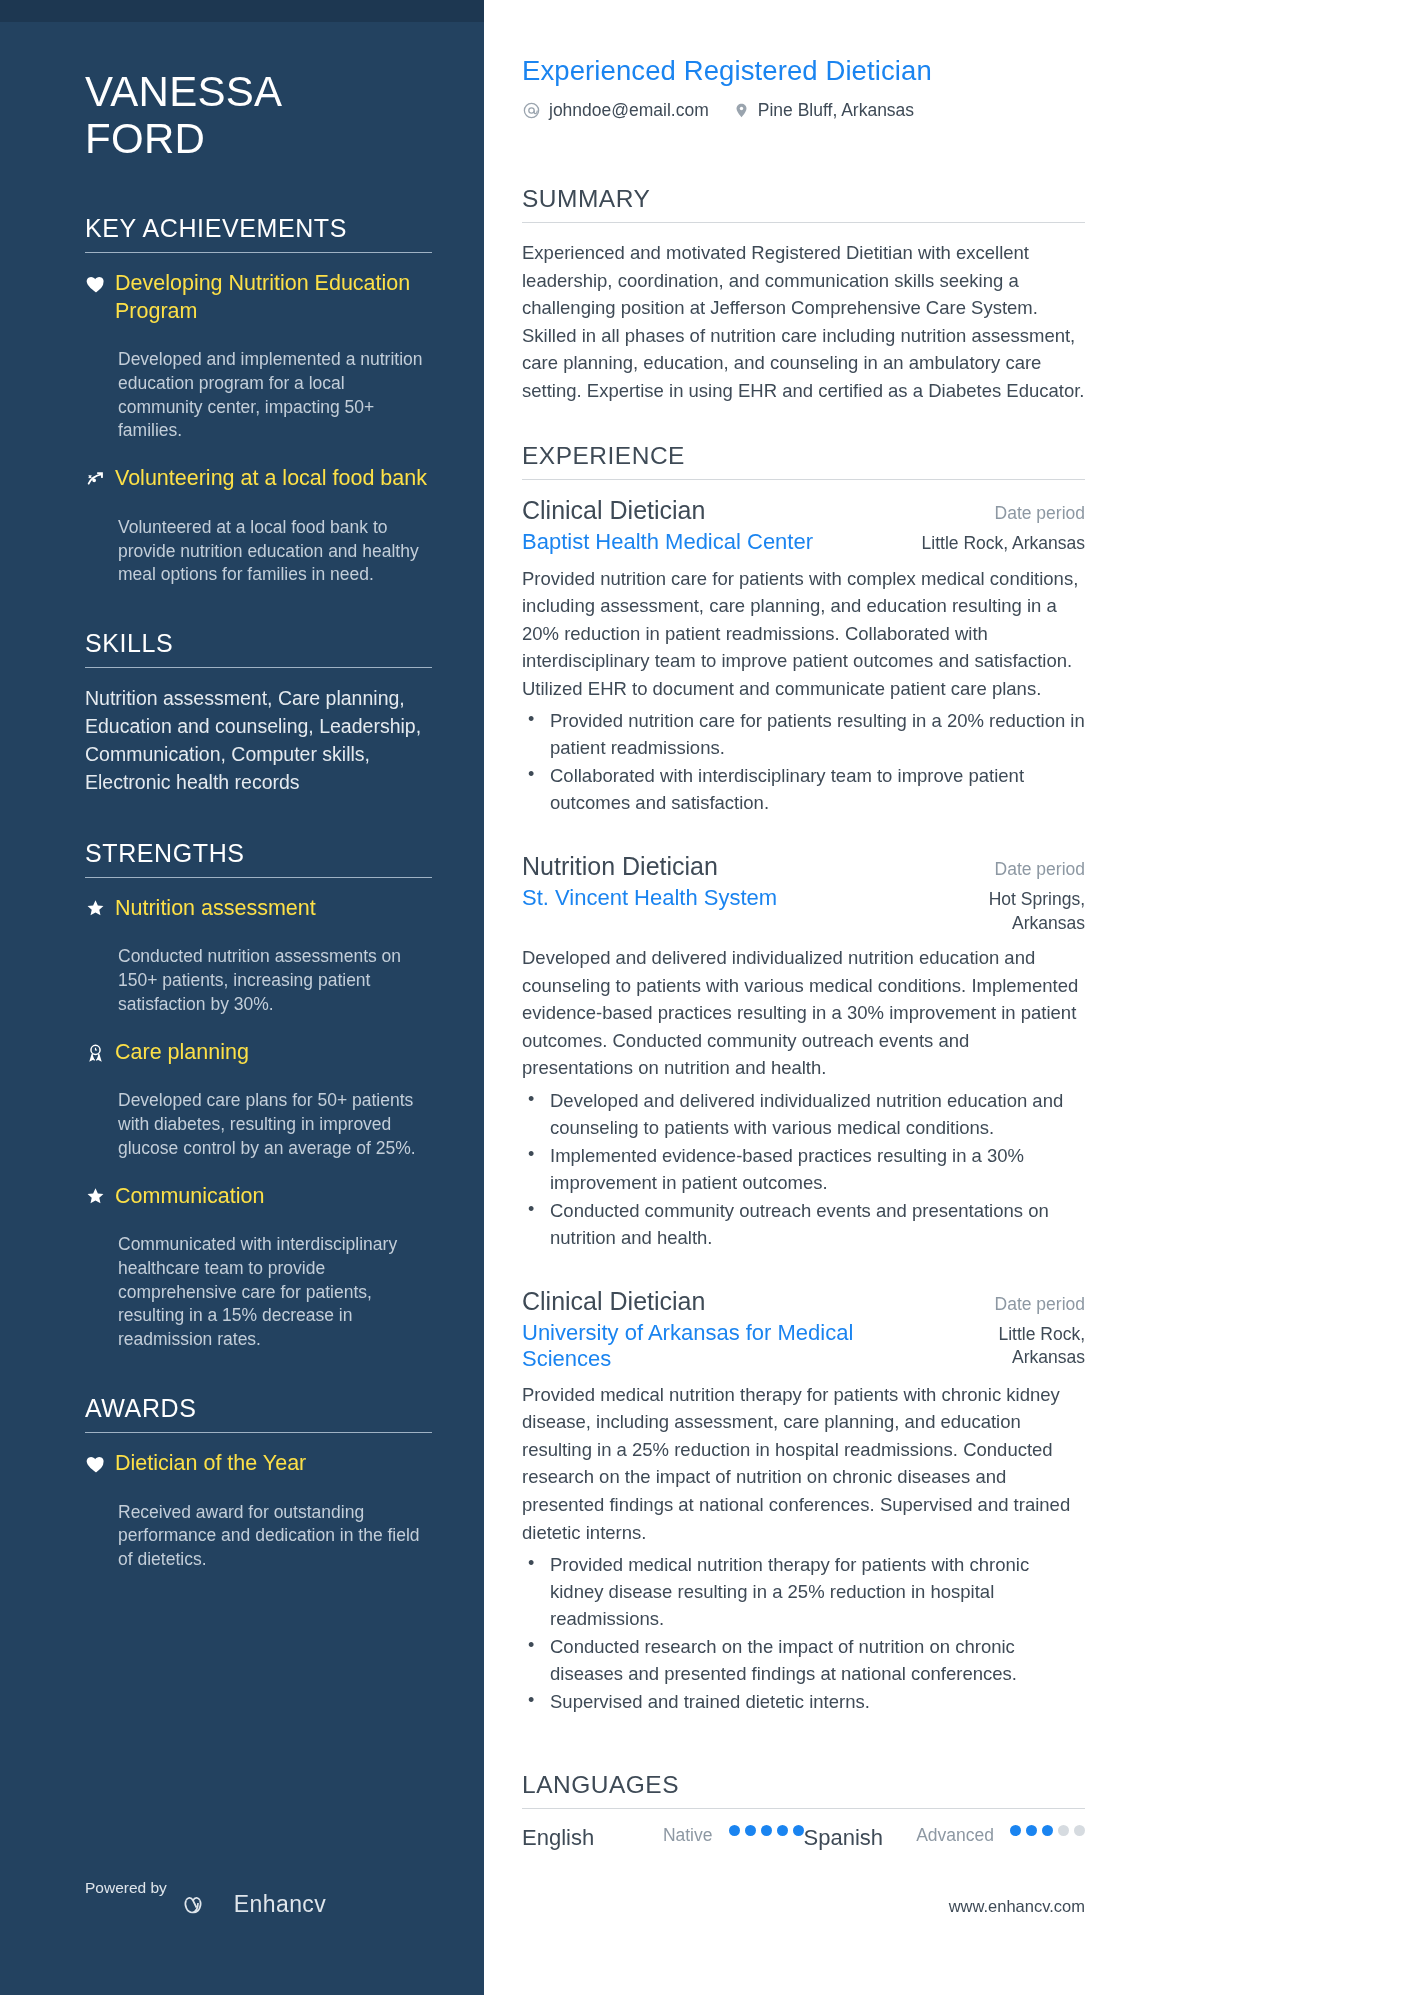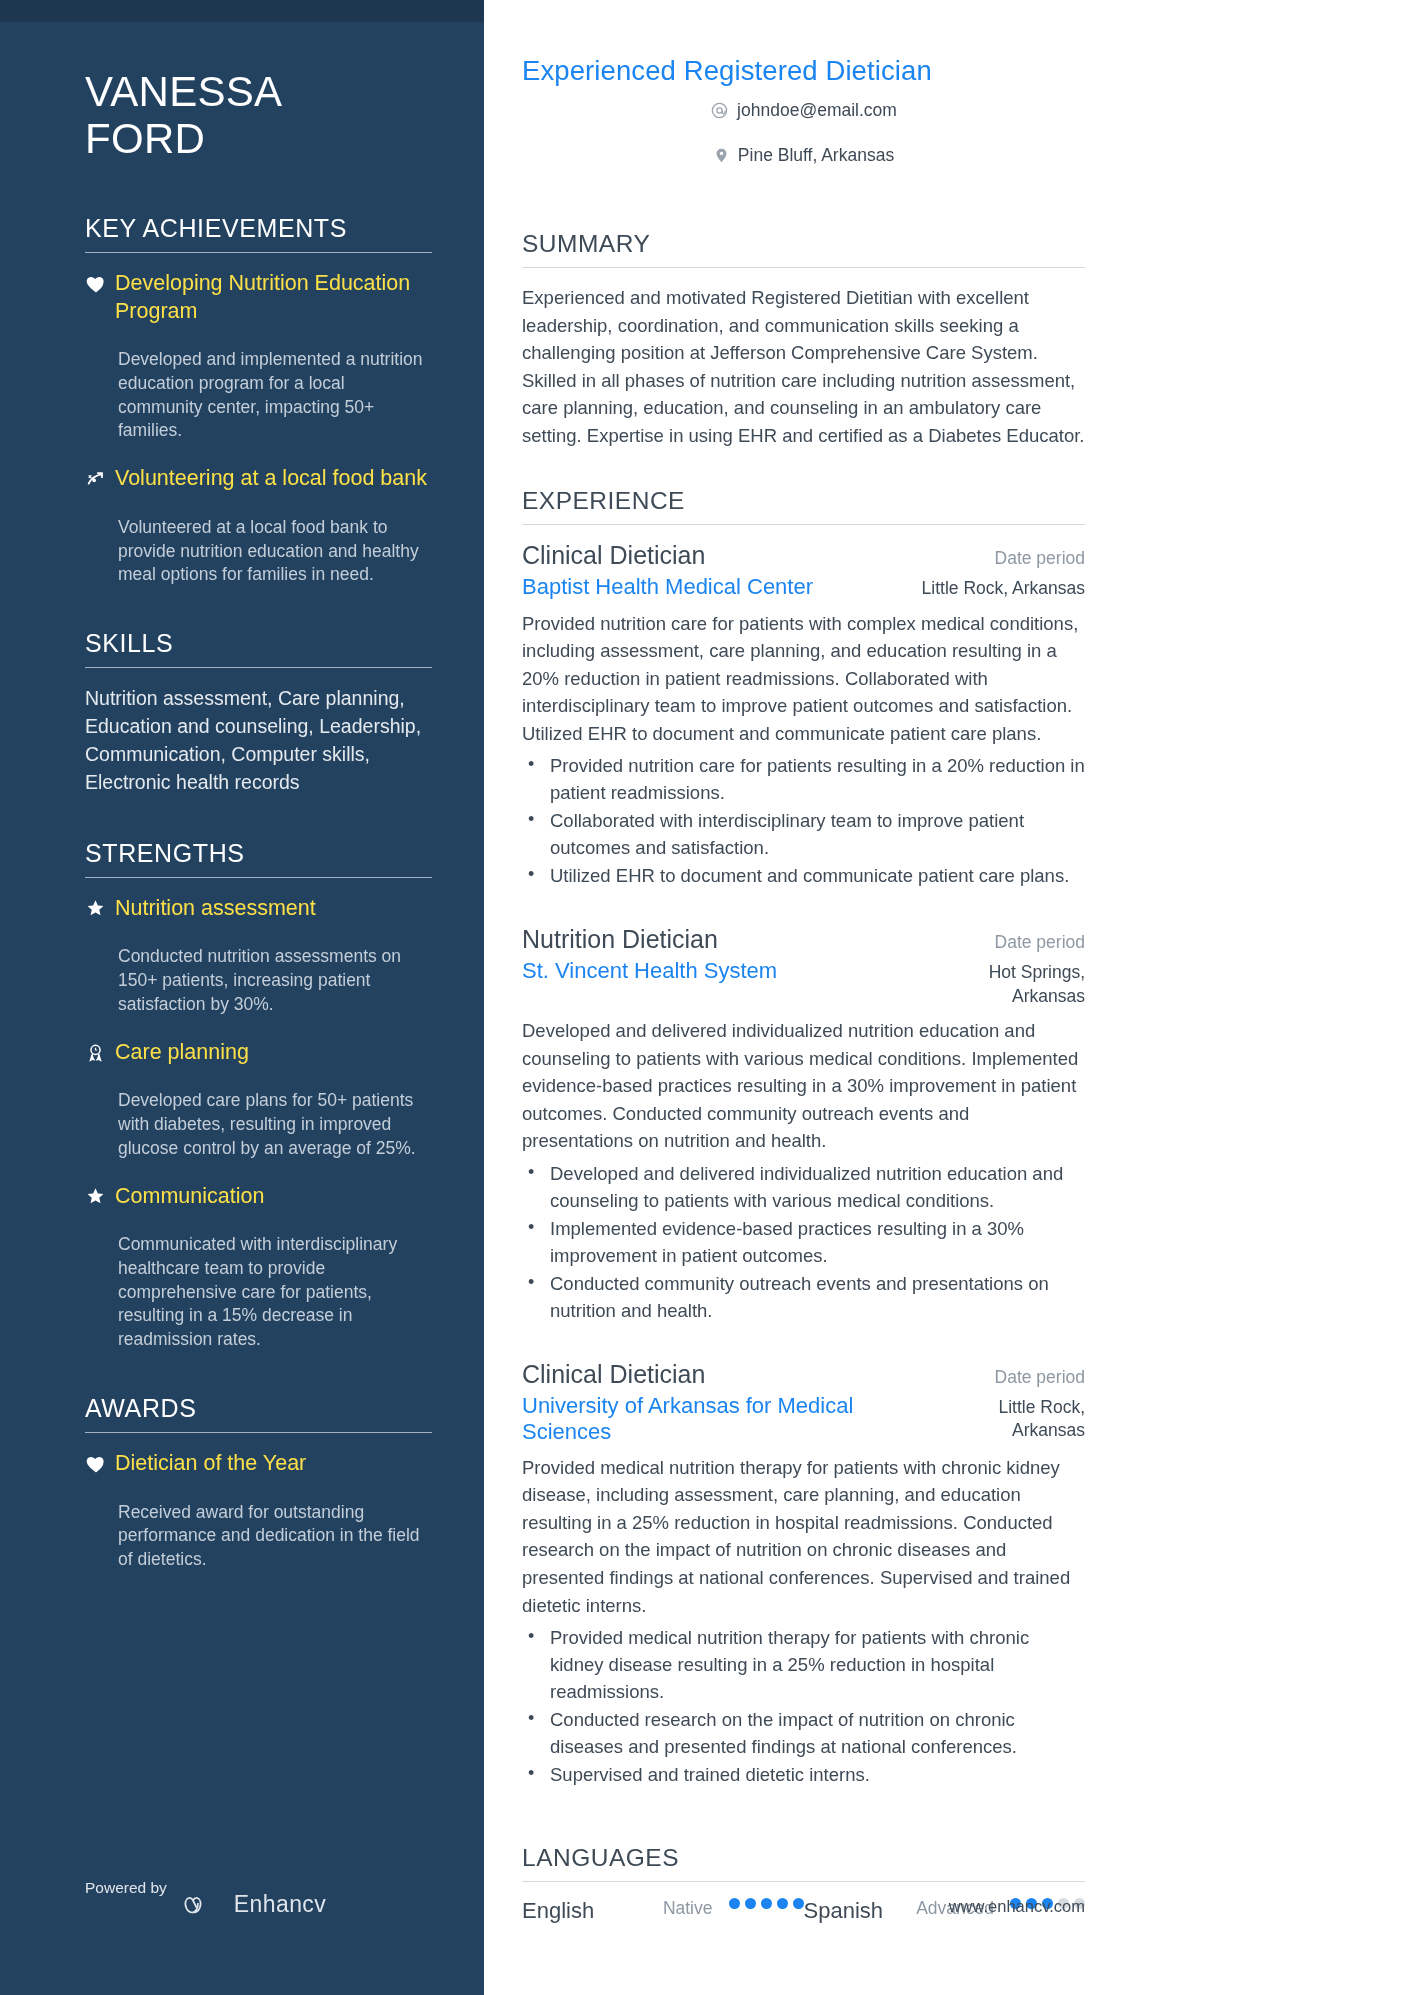--- a/index.html
+++ b/index.html
@@ -130,21 +130,20 @@
     font-size: 27.5px;
     font-weight: 400;
     letter-spacing: 0.1px;
     margin-bottom: 13px;
   }
   .contact-row {
     display: flex;
     align-items: center;
     gap: 24px;
     margin-bottom: 64px;
-    flex-direction: column;
   }
   .contact-item {
     display: flex;
     align-items: center;
     gap: 8px;
     color: #3e4a56;
     font-size: 17.5px;
   }
   .contact-item .ci-icon {
     color: #9aa4ae;
@@ -450,21 +449,20 @@
           <div class="job-date">Date period</div>
         </div>
         <div class="job-row2">
           <div class="job-company">Baptist Health Medical Center</div>
           <div class="job-loc">Little Rock, Arkansas</div>
         </div>
         <p class="job-desc">Provided nutrition care for patients with complex medical conditions, including assessment, care planning, and education resulting in a 20% reduction in patient readmissions. Collaborated with interdisciplinary team to improve patient outcomes and satisfaction. Utilized EHR to document and communicate patient care plans.</p>
         <ul class="bullets">
           <li>Provided nutrition care for patients resulting in a 20% reduction in patient readmissions.</li>
           <li>Collaborated with interdisciplinary team to improve patient outcomes and satisfaction.</li>
-          <li>Utilized EHR to document and communicate patient care plans.</li>
         </ul>
       </div>
 
       <div style="height:18px"></div>
 
       <div class="job">
         <div class="job-row">
           <div class="job-role">Nutrition Dietician</div>
           <div class="job-date">Date period</div>
         </div>

